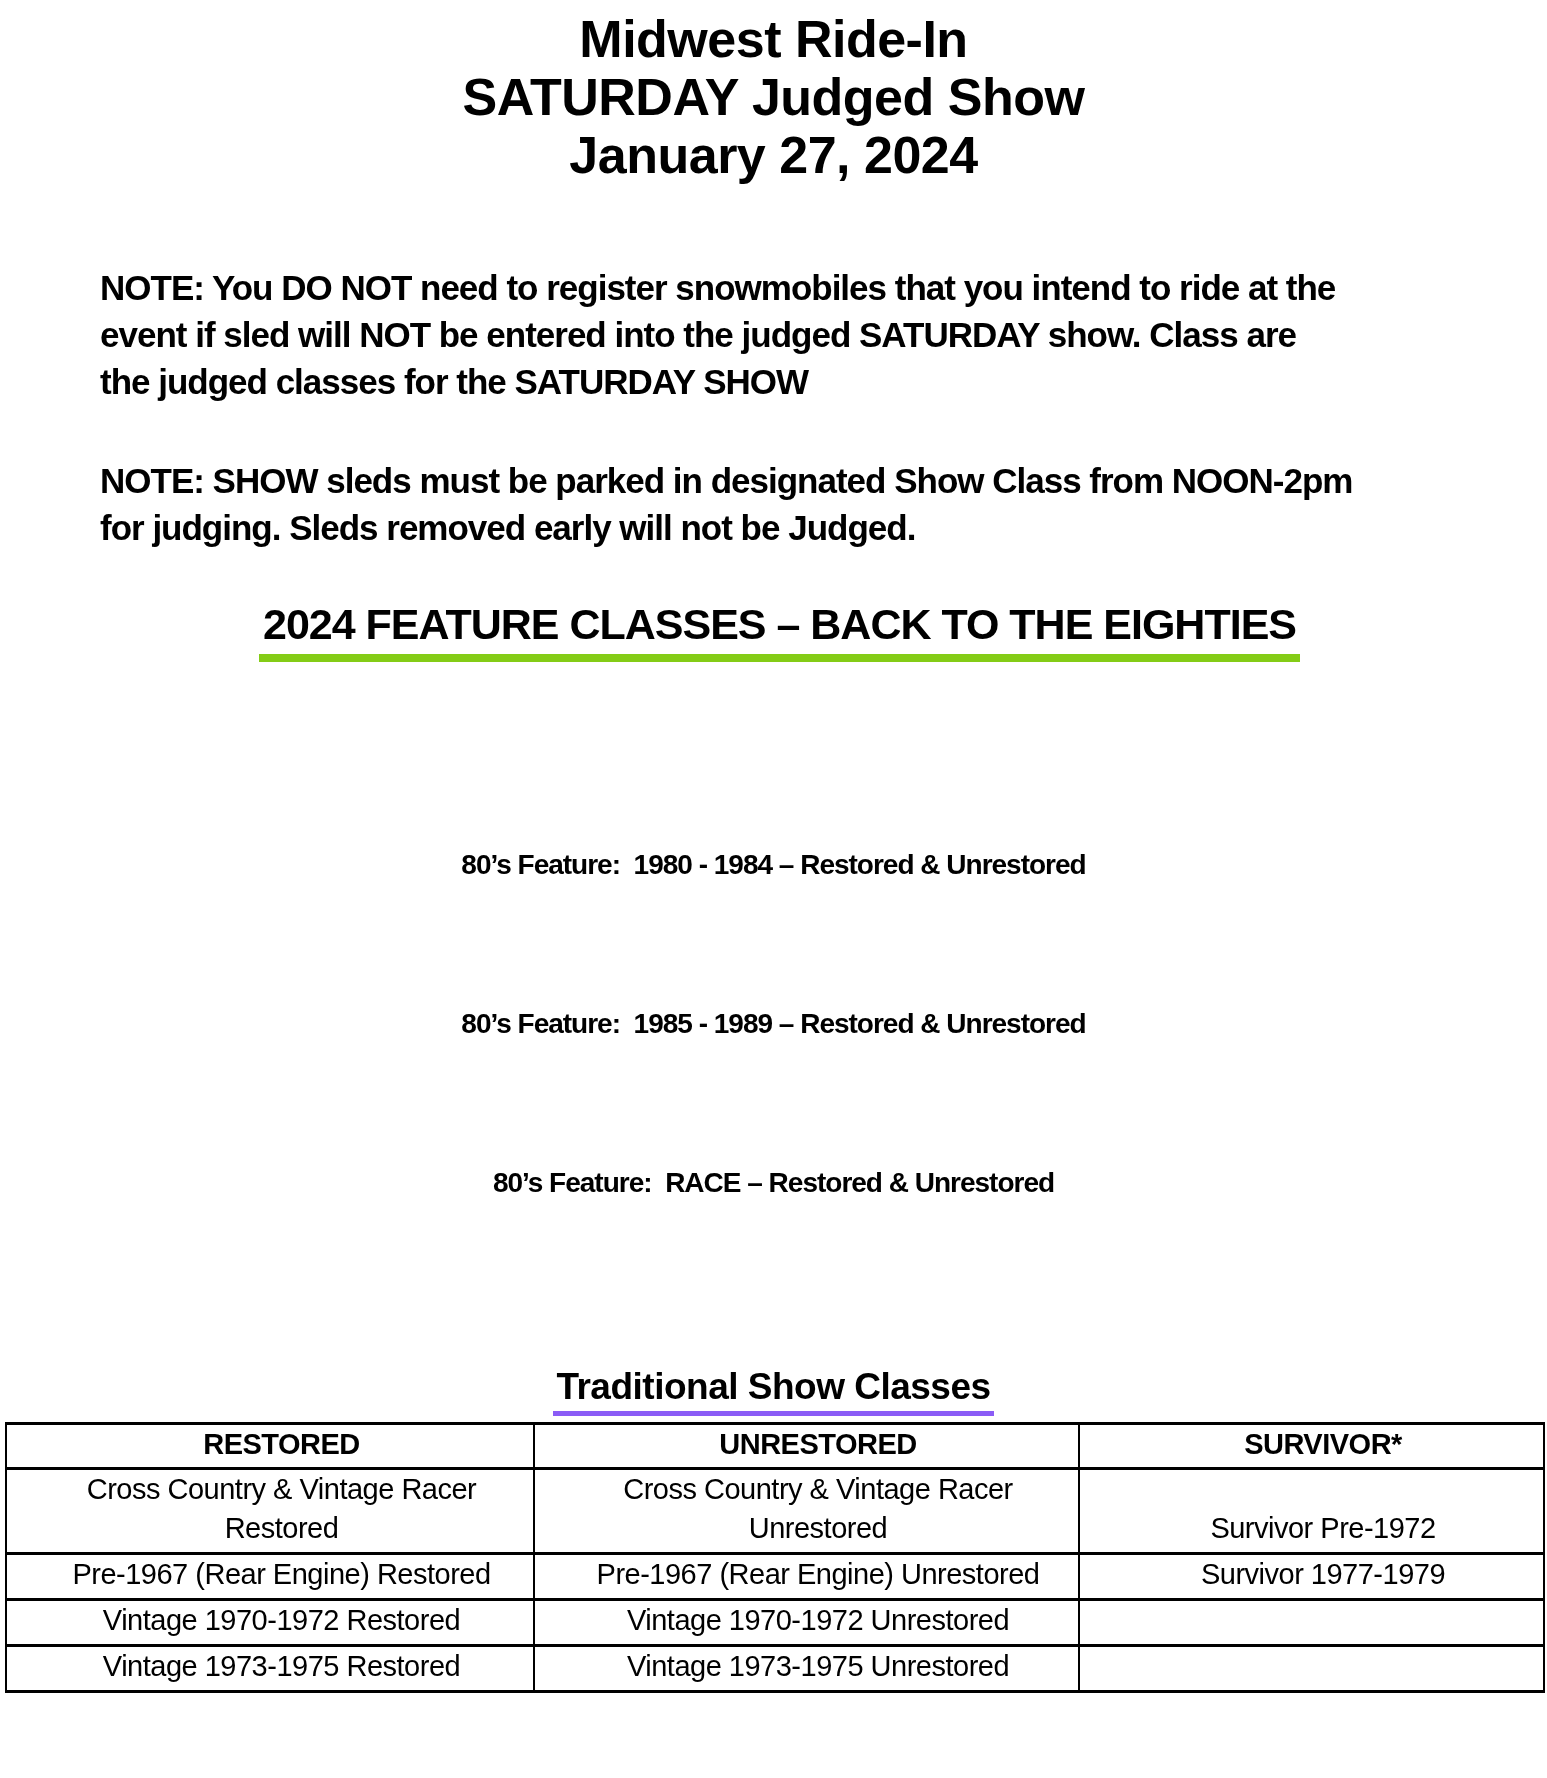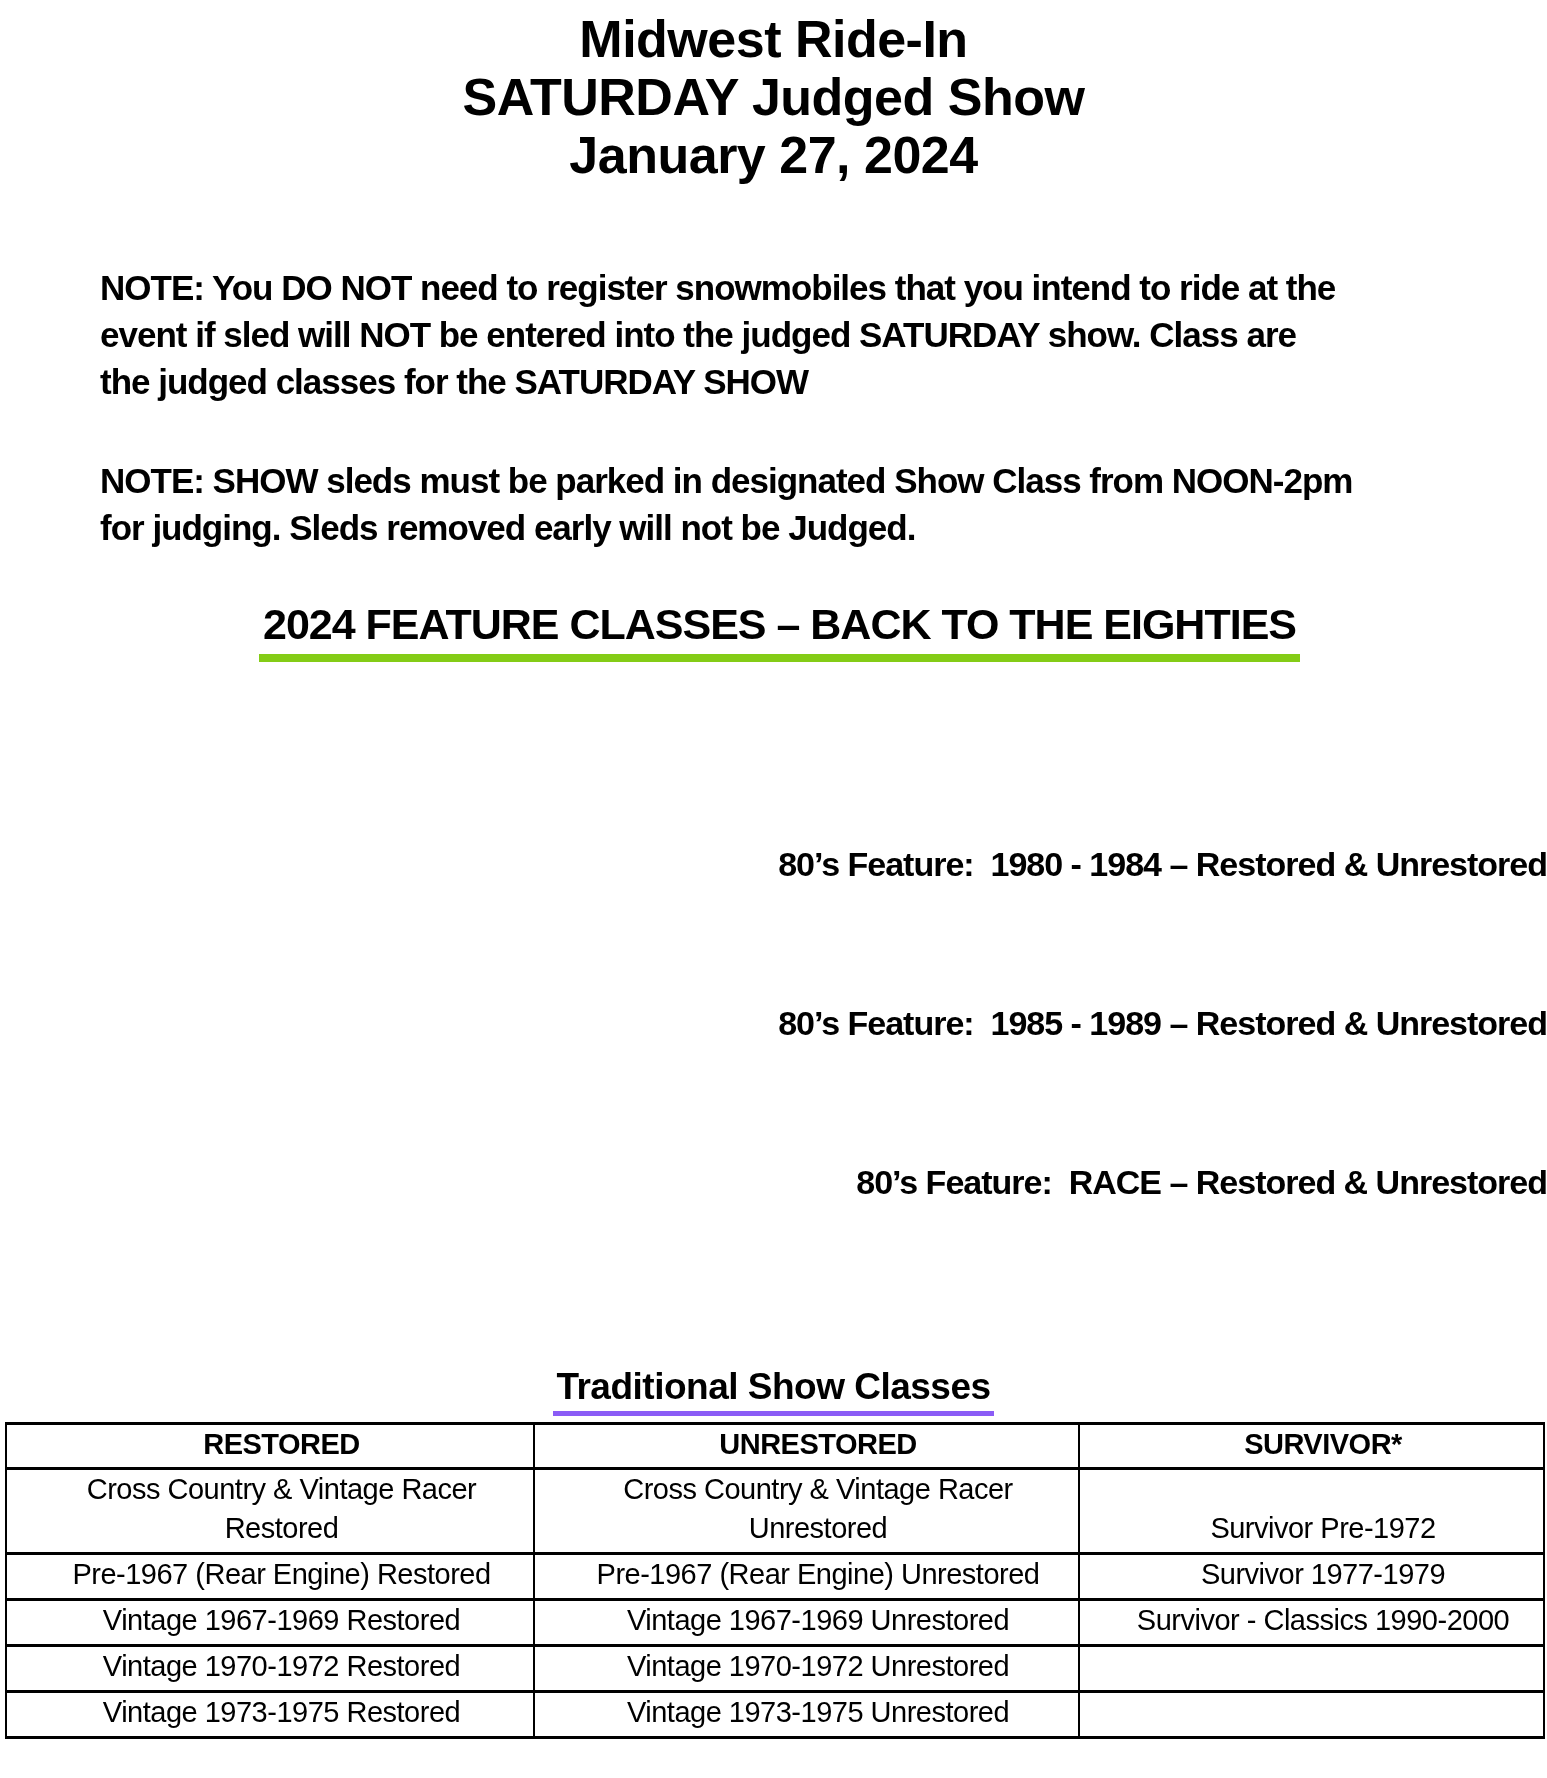--- a/index.html
+++ b/index.html
@@ -37,22 +37,22 @@
     font-size: 43px;
     line-height: 50px;
     letter-spacing: -1px;
     border-bottom: 8px solid #84cc16;
     padding: 0 4px 5px 4px;
     white-space: pre;
     margin-left: 12px;
   }
   .features {
     margin-top: 70px;
-    text-align: right;
-    font-size: 34px;
+    text-align: center;
+    font-size: 28px;
     line-height: 53px;
     white-space: pre;
     letter-spacing: -1px;
   }
   .table-heading-wrap { margin-top: 50px; }
   .table-heading {
     display: inline-block;
     font-size: 37px;
     line-height: 44px;
     letter-spacing: -0.5px;
@@ -142,25 +142,20 @@
         <td>Cross Country &amp; Vintage Racer
 Unrestored</td>
         <td>Survivor Pre-1972</td>
       </tr>
       <tr>
         <td>Pre-1967 (Rear Engine) Restored</td>
         <td>Pre-1967 (Rear Engine) Unrestored</td>
         <td>Survivor 1977-1979</td>
       </tr>
       <tr>
-        <td>Vintage 1967-1969 Restored</td>
-        <td>Vintage 1967-1969 Unrestored</td>
-        <td>Survivor - Classics 1990-2000</td>
-      </tr>
-      <tr>
         <td>Vintage 1970-1972 Restored</td>
         <td>Vintage 1970-1972 Unrestored</td>
         <td></td>
       </tr>
       <tr>
         <td>Vintage 1973-1975 Restored</td>
         <td>Vintage 1973-1975 Unrestored</td>
         <td></td>
       </tr>
 

